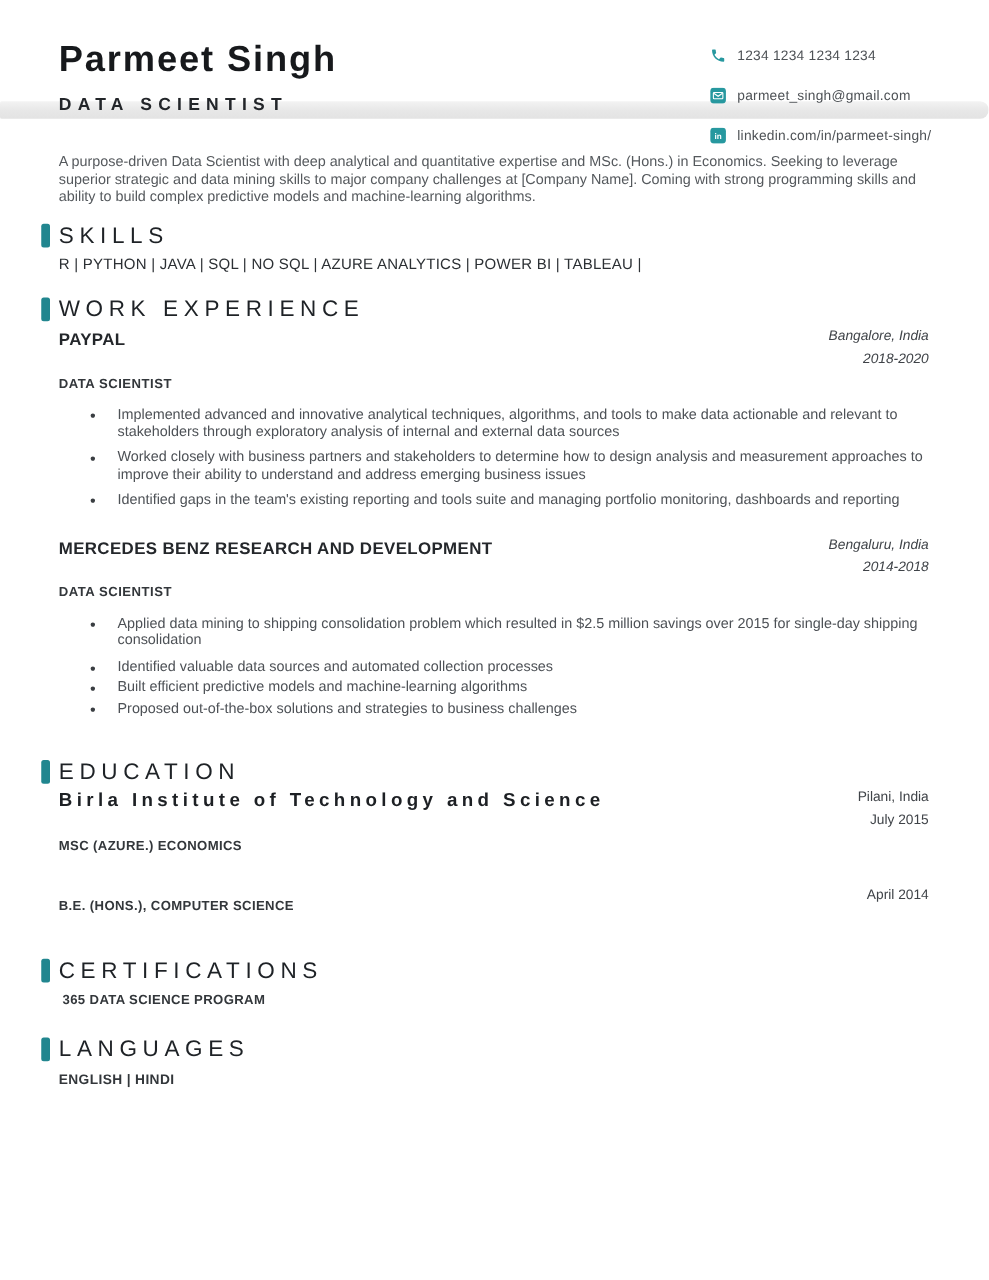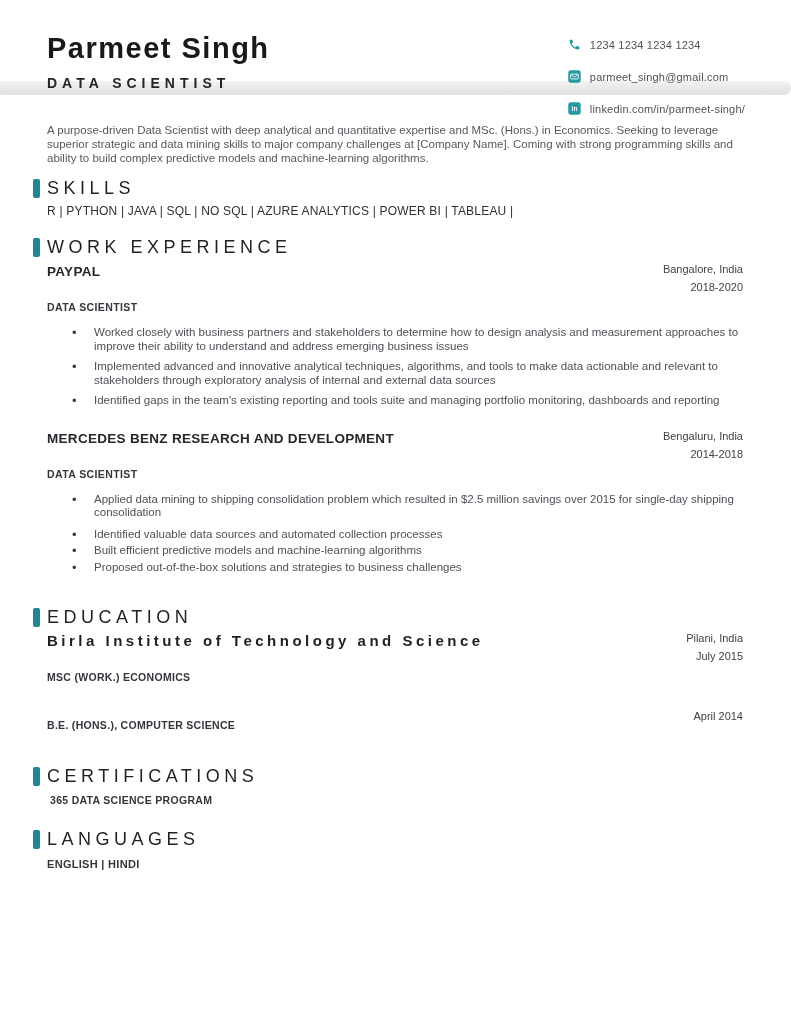--- a/index.html
+++ b/index.html
@@ -28,21 +28,21 @@
   .section-head h2 { font-size:18px; font-weight:400; letter-spacing:4.5px; color:#1e2226; line-height:22px; }
 
   .skills-section { margin-top:12px; }
   .skills-line { margin-top:5px; font-size:12px; color:#2c3034; letter-spacing:0.2px; }
 
   .work-section { margin-top:18px; }
   .job { margin-top:5px; }
   .job + .job { margin-top:22px; }
   .job-head { display:flex; justify-content:space-between; align-items:flex-start; }
   .company { font-size:13.5px; font-weight:700; color:#24272b; letter-spacing:0.3px; line-height:17px; }
-  .job-meta { display:flex; flex-direction:column; align-items:flex-end; gap:6px; text-align:right; }
+  .job-meta { display:flex; flex-direction:column; align-items:flex-end; gap:6px; text-align:right;font-style:italic; }
   .job-meta .loc, .job-meta .dates { font-size:11px; color:#3f4348; }
   .role { margin-top:8px; font-size:10.5px; font-weight:700; color:#33373b; letter-spacing:0.4px; }
   ul.bullets { margin-top:13px; list-style:none; padding-left:25px; }
   ul.bullets li { position:relative; padding-left:22px; font-size:11.5px; line-height:13.5px; color:#4d5156; margin-bottom:7px; }
   ul.bullets li::before { content:"\2022"; position:absolute; left:0; top:0; font-size:13px; color:#3a3e42; }
   ul.bullets li.w1 { max-width:505px; }
   ul.bullets.mixed li { margin-bottom:8px; }
   ul.bullets.mixed li + li { margin-bottom:3px; }
 
   .edu-section { margin-top:32px; }
@@ -116,22 +116,22 @@
       <div class="job">
         <div class="job-head">
           <div class="company">PAYPAL</div>
           <div class="job-meta">
             <span class="loc">Bangalore, India</span>
             <span class="dates">2018-2020</span>
           </div>
         </div>
         <div class="role">DATA SCIENTIST</div>
         <ul class="bullets">
+          <li>Implemented advanced and innovative analytical techniques, algorithms, and tools to make data actionable and relevant to stakeholders through exploratory analysis of internal and external data sources</li>
           <li>Worked closely with business partners and stakeholders to determine how to design analysis and measurement approaches to improve their ability to understand and address emerging business issues</li>
-          <li>Implemented advanced and innovative analytical techniques, algorithms, and tools to make data actionable and relevant to stakeholders through exploratory analysis of internal and external data sources</li>
           <li>Identified gaps in the team's existing reporting and tools suite and managing portfolio monitoring, dashboards and reporting</li>
         </ul>
       </div>
 
       <div class="job">
         <div class="job-head">
           <div class="company">MERCEDES BENZ RESEARCH AND DEVELOPMENT</div>
           <div class="job-meta">
             <span class="loc">Bengaluru, India</span>
             <span class="dates">2014-2018</span>
@@ -152,21 +152,21 @@
         <span class="bar"></span>
         <h2>EDUCATION</h2>
       </div>
       <div class="edu-head">
         <div class="school">Birla Institute of Technology and Science</div>
         <div class="edu-meta">
           <span class="loc">Pilani, India</span>
           <span class="dt">July 2015</span>
         </div>
       </div>
-      <div class="degree">MSC (WORK.) ECONOMICS</div>
+      <div class="degree">MSC (AZURE.) ECONOMICS</div>
       <div class="be-row">
         <div class="degree">B.E. (HONS.), COMPUTER SCIENCE</div>
         <span class="be-date">April 2014</span>
       </div>
     </div>
 
     <div class="cert-section">
       <div class="section-head">
         <span class="bar"></span>
         <h2>CERTIFICATIONS</h2>

